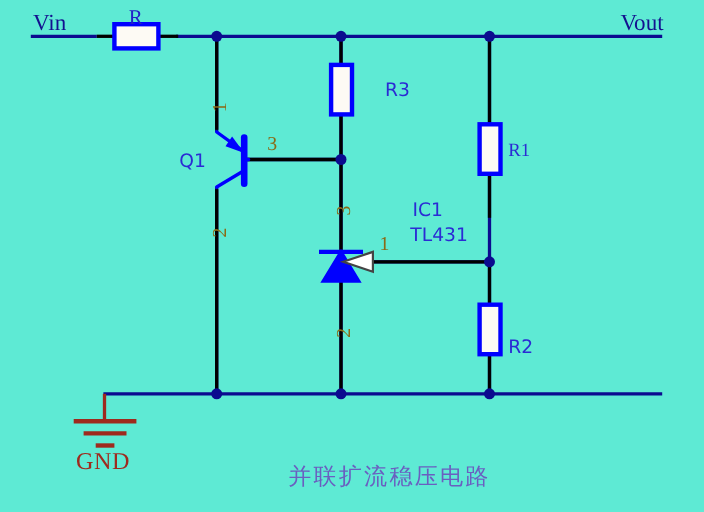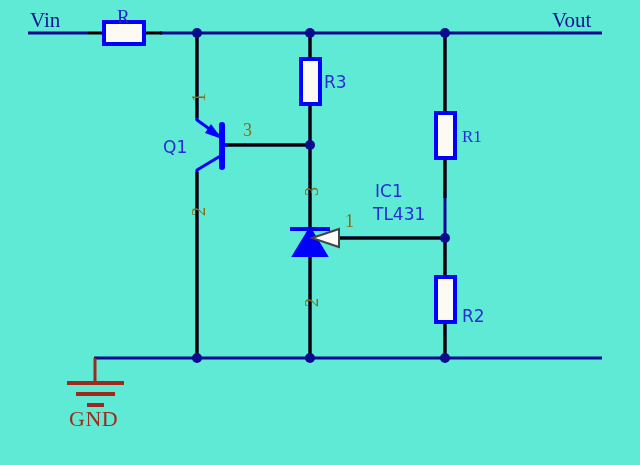--- a/index.html
+++ b/index.html
@@ -178,25 +178,25 @@
       <circle cx="310" cy="145" r="5"></circle>
       <circle cx="445" cy="238" r="5"></circle>
       <circle cx="197" cy="358" r="5"></circle>
       <circle cx="310" cy="358" r="5"></circle>
       <circle cx="445" cy="358" r="5"></circle>
     </g>
   </svg>
 
   <div class="lbl port-label" style="left:30px; top:10px;">Vin</div>
 
-  <div class="lbl port-label" style="left:552px; top:10px;">Vout</div>
+  <div class="lbl port-label" style="left:564px; top:10px;">Vout</div>
 
   <div class="lbl desig-serif" style="left:117px; top:7px;">R</div>
 
-  <div class="lbl desig" style="left:324px; top:74px;">R3</div>
+  <div class="lbl desig" style="left:350px; top:74px;">R3</div>
 
   <div class="lbl desig" style="left:462px; top:128px;font-family:Liberation Serif, serif;">R1</div>
 
   <div class="lbl desig" style="left:462px; top:308px;">R2</div>
 
   <div class="lbl desig" style="left:163px; top:139px;">Q1</div>
 
   <div class="lbl desig" style="left:375px; top:183px;text-align:center;">IC1</div>
 
   <div class="lbl desig" style="left:373px; top:206px;">TL431</div>
@@ -208,14 +208,15 @@
   <div class="lbl pin" style="left:243px; top:121px;">3</div>
 
   <div class="lbl pin rot" style="left:303px; top:196px;">3</div>
 
   <div class="lbl pin rot" style="left:303px; top:307px;">2</div>
 
   <div class="lbl pin" style="left:345px; top:212px;">1</div>
 
   <div class="lbl gnd-label" style="left:69px; top:408px;">GND</div>
 
+  <div class="lbl caption" style="left:262px; top:423px;">并联扩流稳压电路</div>
 
 </div>
 
 </body></html>

